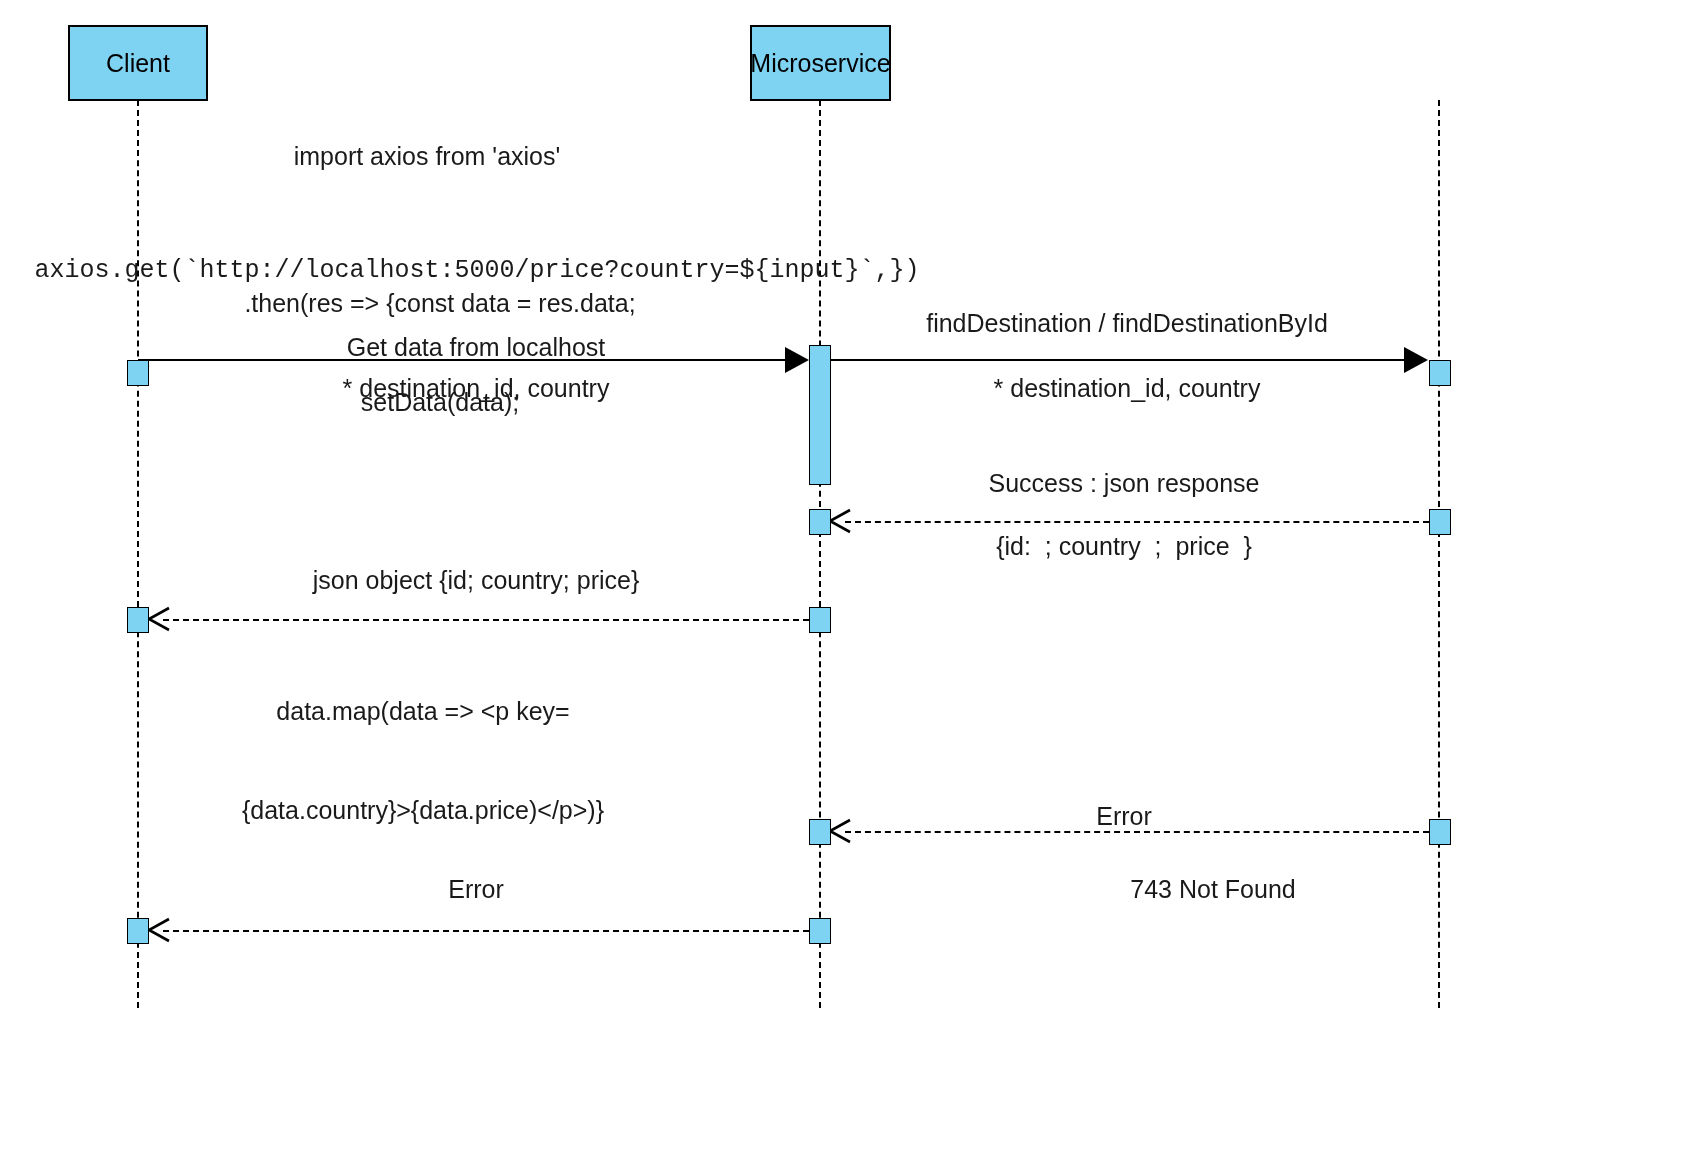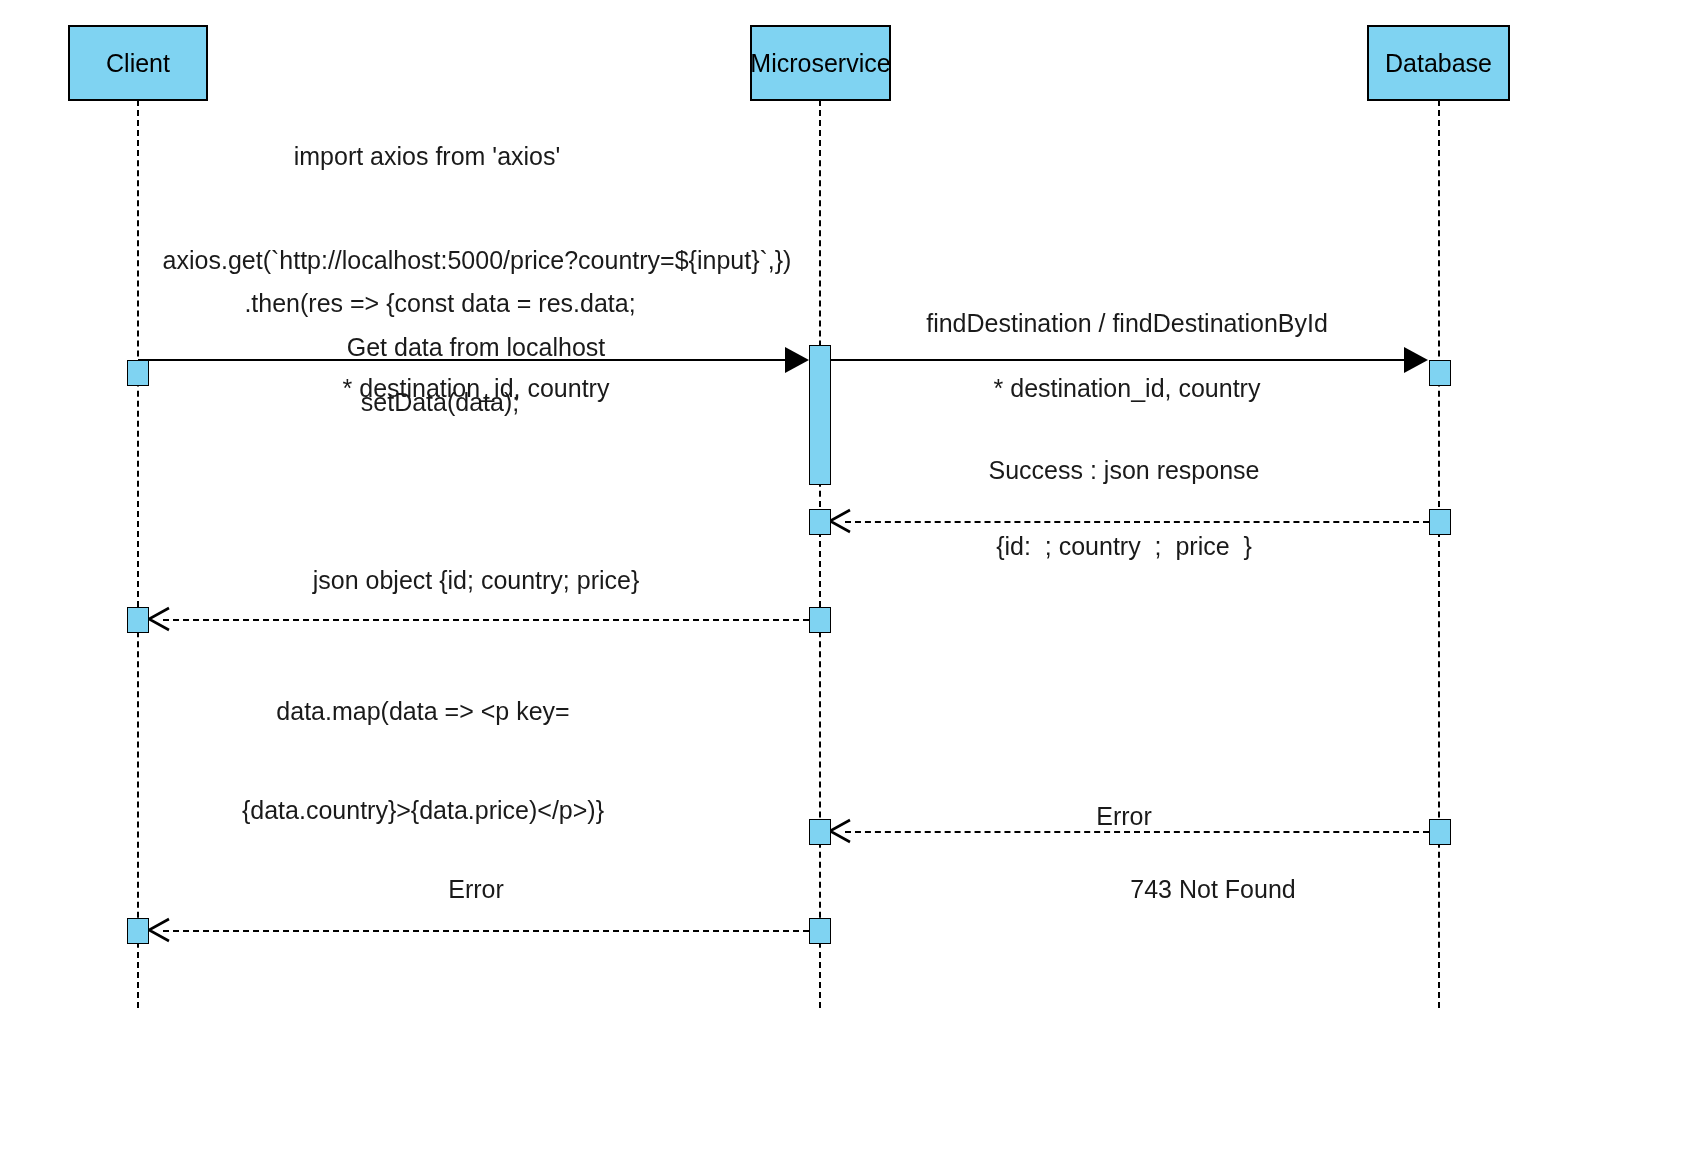--- a/index.html
+++ b/index.html
@@ -102,29 +102,26 @@
   <div class="lifeline" style="left:1438px;top:100px;  height:908px;"></div>
 
   <div class="actor-box" style="left:750px; top:25px; width:141px; height:76px;">
     <span class="actor-label">Microservice</span>
   </div>
 
   <div class="actor-box" style="left:68px; top:25px; width:140px; height:76px;">
     <span class="actor-label">Client</span>
   </div>
 
-  <div class="actor-box" style="left:1367px; top:25px; width:143px; height:76px;">
-    <span class="actor-label">Database</span>
-  </div>
 
   <div class="note center" style="left:427px; top:74px;">
     <div>import axios from 'axios'</div>
   </div>
 
-  <div class="note center" style="left:477px; top:178px;">
+  <div class="note center" style="left:477px; top:188px;font-family:Liberation Mono, monospace;">
     <div>axios.get(`http://localhost:5000/price?country=${input}`,})</div>
   </div>
 
   <div class="note center" style="left:440px; top:221px;">
     <div>.then(res =&gt; {const data = res.data;</div>
     <div>setData(data);</div>
   </div>
 
   <div class="lbl center" style="left:476px; top:332px;">Get data from localhost</div>
   <div class="msg-line" style="left:138px; top:359px; width:650px;"></div>
@@ -133,21 +130,21 @@
 
   <div class="lbl center" style="left:1127px; top:308px;">findDestination / findDestinationById</div>
   <div class="msg-line" style="left:830px; top:359px; width:577px;"></div>
   <div class="arrow-solid-right" style="left:1404px; top:347px;"></div>
   <div class="lbl center" style="left:1127px; top:373px;">* destination_id, country</div>
 
   <div class="activation" style="left:127px; top:360px; height:26px;"></div>
   <div class="activation" style="left:809px; top:345px; height:140px;"></div>
   <div class="activation" style="left:1429px;top:360px; height:26px;"></div>
 
-  <div class="lbl center" style="left:1124px; top:455px;">Success : json response</div>
+  <div class="lbl center" style="left:1124px; top:468px;">Success : json response</div>
   <div class="msg-line dashed" style="left:845px; top:521px; width:584px;"></div>
   <div class="arrow-open-left" style="left:826px; top:508px;">
     <svg width="26" height="26" viewBox="0 0 26 26">
       <path d="M24 2 L4 13 L24 24" fill="none" stroke="#000000" stroke-width="2.6"></path>
     </svg>
   </div>
   <div class="lbl center" style="left:1124px; top:531px;">{id:  ; country  ;  price  }</div>
 
   <div class="activation" style="left:809px; top:509px; height:26px;"></div>
   <div class="activation" style="left:1429px;top:509px; height:26px;"></div>

